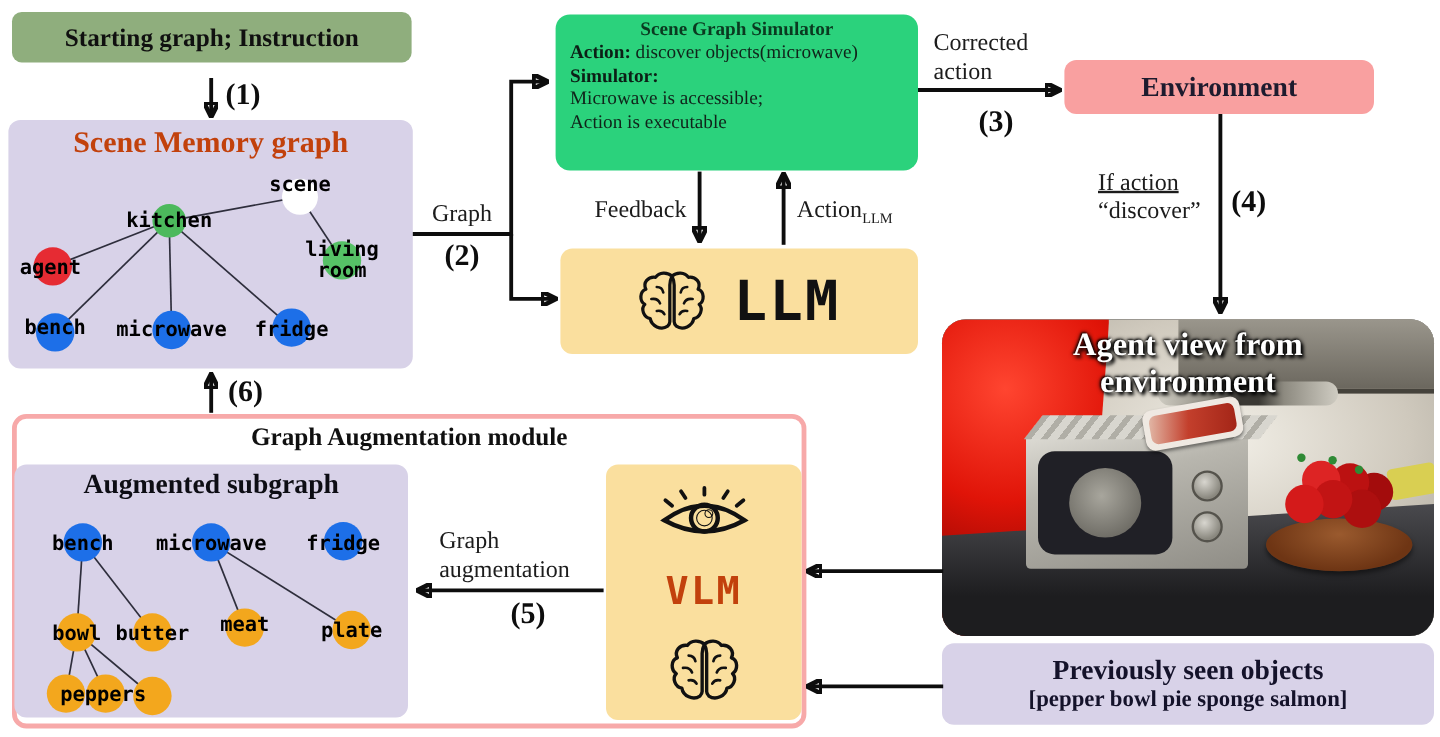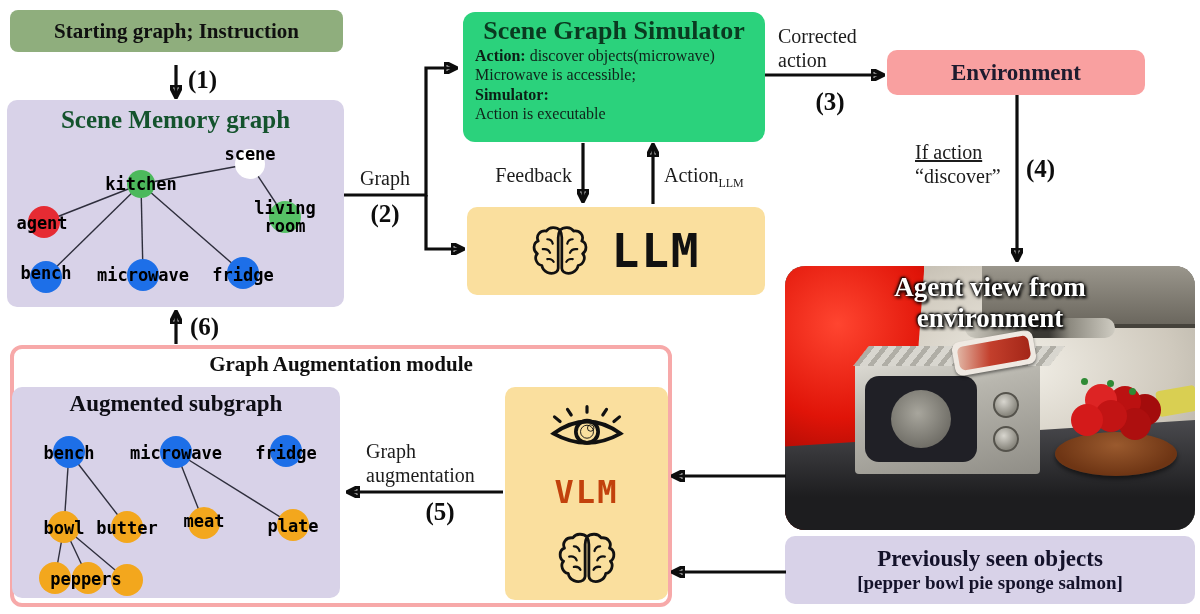--- a/index.html
+++ b/index.html
@@ -4,23 +4,23 @@
 <style>
   html,body{margin:0;padding:0;background:#fff;}
   #canvas{position:relative;width:1200px;height:614px;background:#fff;overflow:hidden;
           font-family:"Liberation Serif",serif;}
   .box{position:absolute;border-radius:10px;box-sizing:border-box;}
 
   
   #start-box{left:10px;top:10px;width:333px;height:42px;background:#8FAE7D;
     display:flex;align-items:center;justify-content:center;font-size:21px;font-weight:bold;color:#101010;border-radius:8px;}
   #memory-box{left:7px;top:100px;width:337px;height:207px;background:#D8D2E8;}
-  #memory-title{position:absolute;top:6px;left:0;width:100%;text-align:center;font-size:25px;font-weight:bold;color:#14532d;}
+  #memory-title{position:absolute;top:6px;left:0;width:100%;text-align:center;font-size:25px;font-weight:bold;color:#c2410c;}
   #sim-box{left:463px;top:12px;width:302px;height:130px;background:#2BD27C;border-radius:12px;padding:4px 12px;}
-  #sim-title{text-align:center;font-size:26px;font-weight:bold;color:#0A3A20;line-height:1.15;}
+  #sim-title{text-align:center;font-size:16px;font-weight:bold;color:#0A3A20;line-height:1.15;}
   .sim-line{font-size:16px;color:#10231a;line-height:1.22;}
   .sim-line b{color:#0c1f16;}
   #env-box{left:887px;top:50px;width:258px;height:45px;background:#F9A0A0;
     display:flex;align-items:center;justify-content:center;font-size:23px;font-weight:bold;color:#1E1B2E;}
   #llm-box{left:467px;top:207px;width:298px;height:88px;background:#FADF9E;
     display:flex;align-items:center;justify-content:center;gap:22px;}
   #llm-label{font-family:"DejaVu Sans Mono",monospace;font-weight:bold;font-size:46px;color:#111;letter-spacing:2px;}
   #gam-box{left:10px;top:345px;width:662px;height:262px;background:#fff;border:4px solid #F7A9A9;border-radius:12px;}
   #gam-title{position:absolute;top:3px;left:0;width:100%;text-align:center;font-size:21px;font-weight:bold;color:#101010;}
   #aug-box{left:12px;top:387px;width:328px;height:211px;background:#D8D2E8;}
@@ -119,22 +119,22 @@
         <text x="39" y="173" class="g-label">bench</text>
         <text x="136" y="175" class="g-label">microwave</text>
         <text x="236" y="175" class="g-label">fridge</text>
       </svg>
     <div id="memory-title">Scene Memory graph</div>
   </div>
 
   <div id="sim-box" class="box">
     <div id="sim-title">Scene Graph Simulator</div>
     <div class="sim-line"><b>Action:</b><span> discover objects(microwave)</span></div>
+    <div class="sim-line"><b>Simulator:</b></div>
     <div class="sim-line">Microwave is accessible;</div>
-    <div class="sim-line"><b>Simulator:</b></div>
     <div class="sim-line">Action is executable</div>
   </div>
 
   <div id="env-box" class="box">
     <span>Environment</span>
   </div>
 
   <div id="llm-box" class="box">
     <svg class="icon" width="58" height="54" viewBox="0 0 64 58">
       <path stroke-width="3" stroke-linejoin="round" stroke-linecap="round" d="M32 6 C28 2 20 2 17 7 C10 6 5 12 8 18 C2 20 2 29 7 32 C3 36 6 44 12 45 C13 52 22 56 28 52 C29 51 30 50 30 48 L30 14 C30 11 31 8 32 6 C36 2 44 2 47 7 C54 6 59 12 56 18 C62 20 62 29 57 32 C61 36 58 44 52 45 C51 52 42 56 36 52 C35 51 34 50 34 48 L34 14 C34 11 33 8 32 6 Z"></path>

